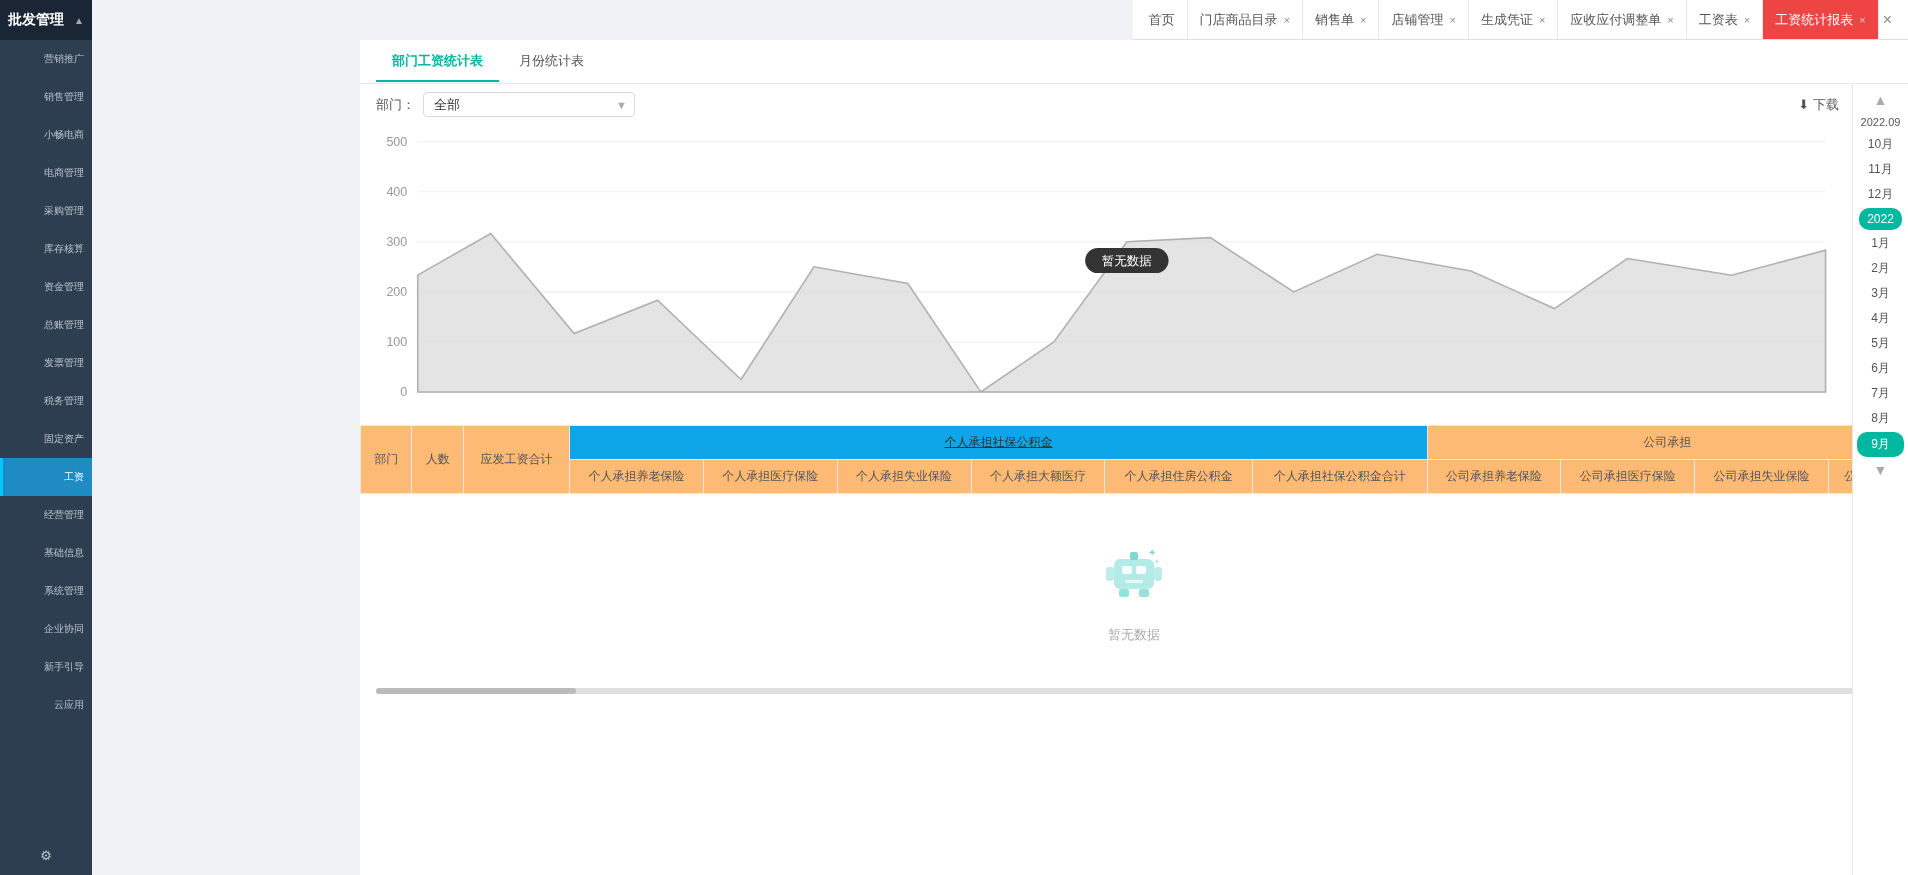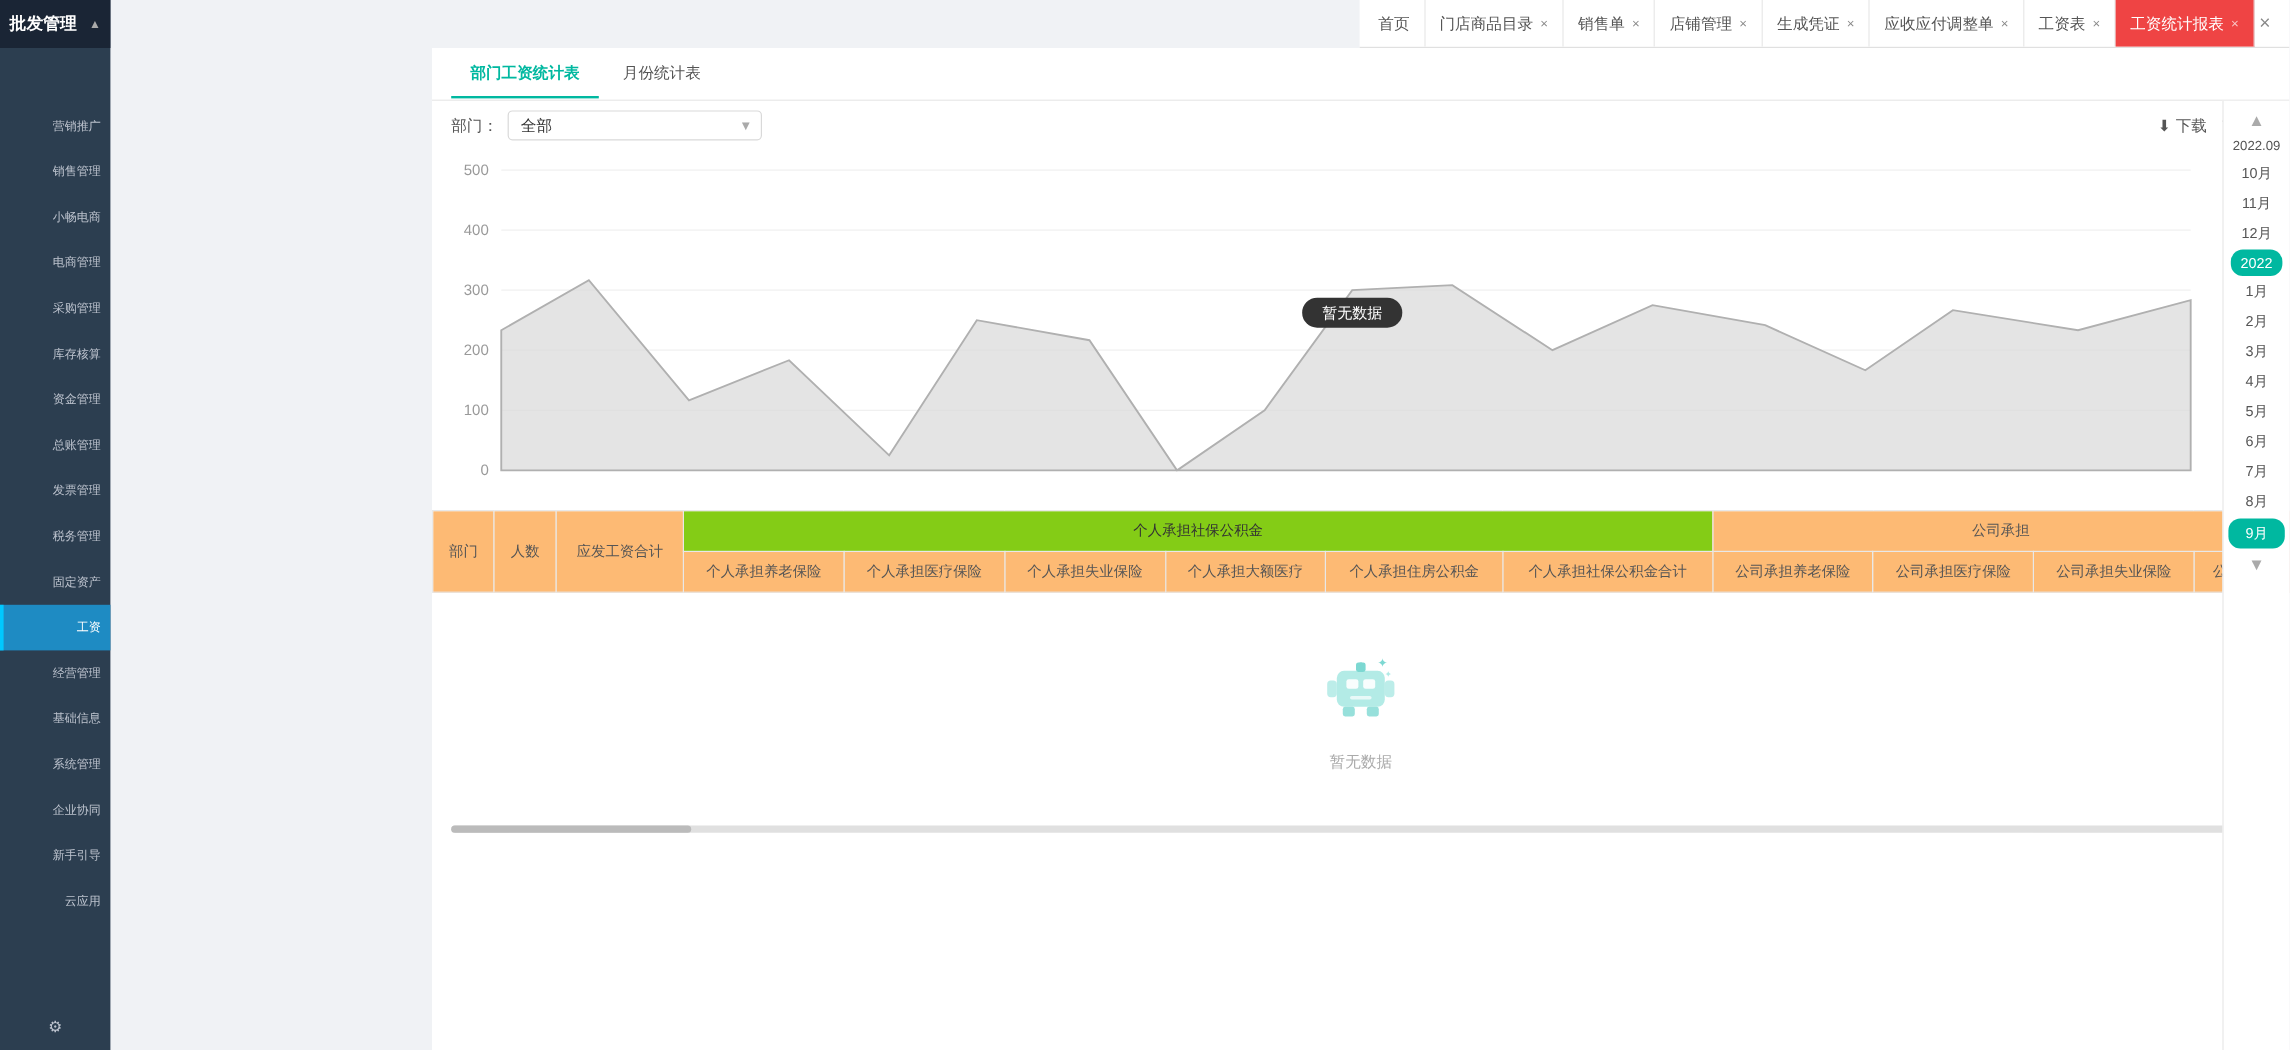--- a/index.html
+++ b/index.html
@@ -6,21 +6,20 @@
     body { font-family: "Microsoft YaHei", "PingFang SC", sans-serif; font-size: 13px; background: #f0f2f5; display: flex; height: 875px; overflow: hidden; }
 
     
     .sidebar {
       width: 92px;
       background: #2c3e50;
       display: flex;
       flex-direction: column;
       height: 100%;
       flex-shrink: 0;
-      gap: 46px;
     }
     .sidebar-header {
       background: #1a2535;
       color: #fff;
       padding: 10px 8px;
       font-size: 14px;
       font-weight: bold;
       display: flex;
       align-items: center;
       justify-content: space-between;
@@ -193,22 +192,23 @@
       padding: 8px 10px;
       text-align: center;
       white-space: nowrap;
     }
     .data-table thead th {
       background: #fdba74;
       color: #555;
       font-weight: normal;
     }
     .data-table .group-header {
-      background: #84cc16;
+      background: #0ea5e9;
       color: #333;
+      text-decoration: underline;
     }
 
     
     .empty-state {
       display: flex;
       flex-direction: column;
       align-items: center;
       padding: 40px 0;
     }
     .empty-icon {

